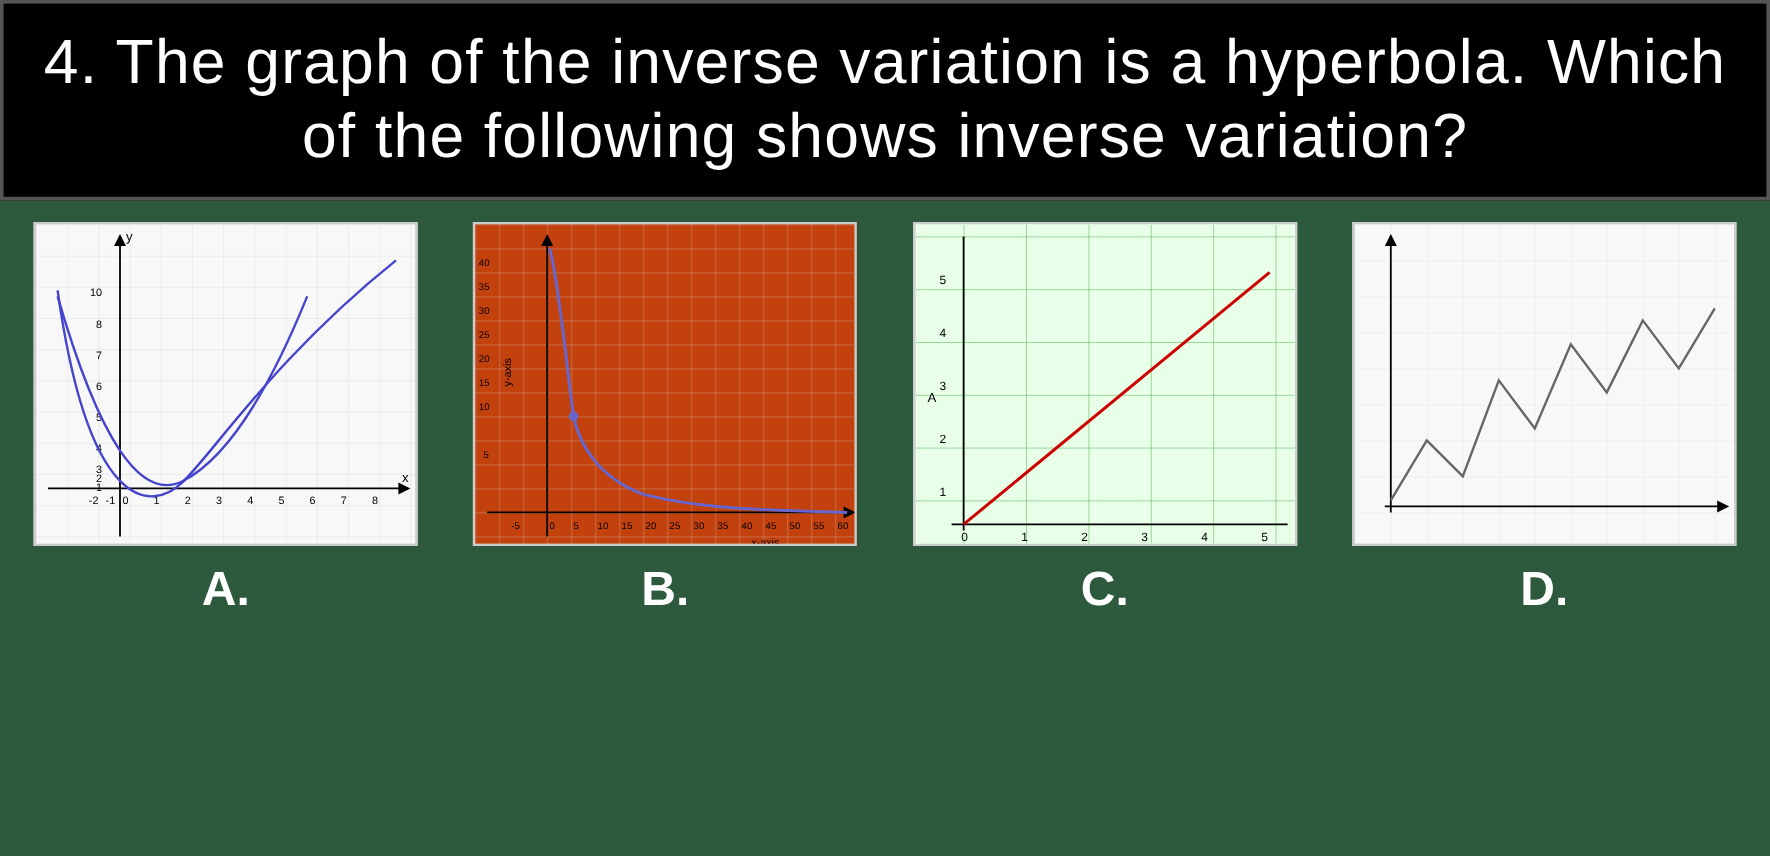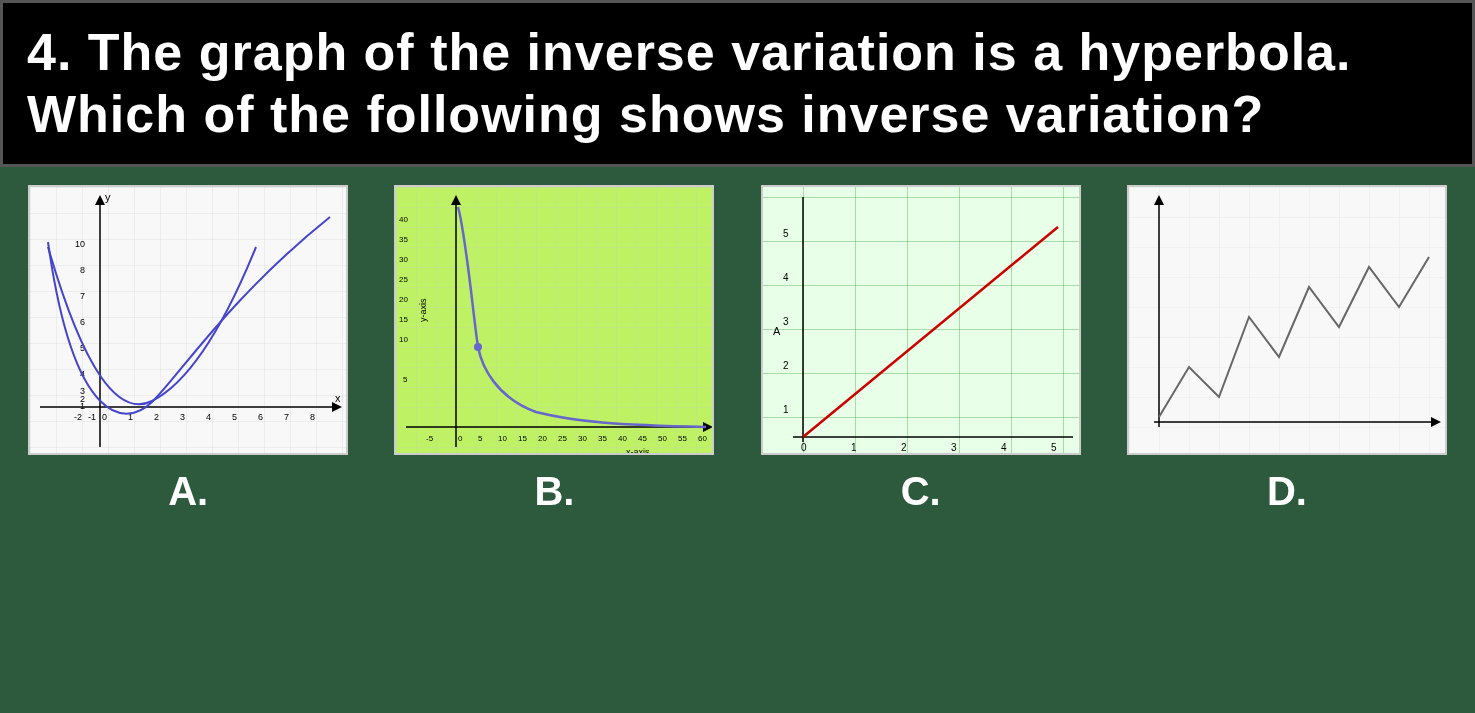--- a/index.html
+++ b/index.html
@@ -15,22 +15,23 @@
       background-color: #000;
       color: #fff;
       border: 3px solid #555;
       padding: 18px 24px;
       margin: 0;
       line-height: 1.2;
     }
 
     .question-text {
       font-size: 52px;
-      font-weight: bold;
+      font-weight: normal;
       letter-spacing: 1px;
+      text-align: center;
     }
 
     .answer-section {
       display: flex;
       flex-direction: row;
       justify-content: space-around;
       align-items: flex-start;
       padding: 18px 10px 0 10px;
       gap: 10px;
     }
@@ -58,21 +59,21 @@
       margin-top: 14px;
     }
 
     
     .graph-a {
       background: #f8f8f8;
     }
 
     
     .graph-b {
-      background: #bef264;
+      background: #c2410c;
     }
 
     
     .graph-c {
       background: #f0fff0;
     }
 
     
     .graph-d {
       background: #f8f8f8;

